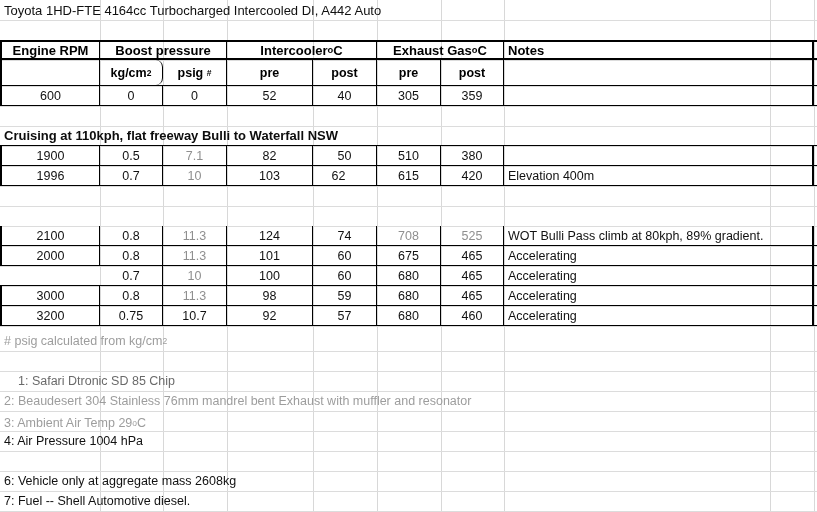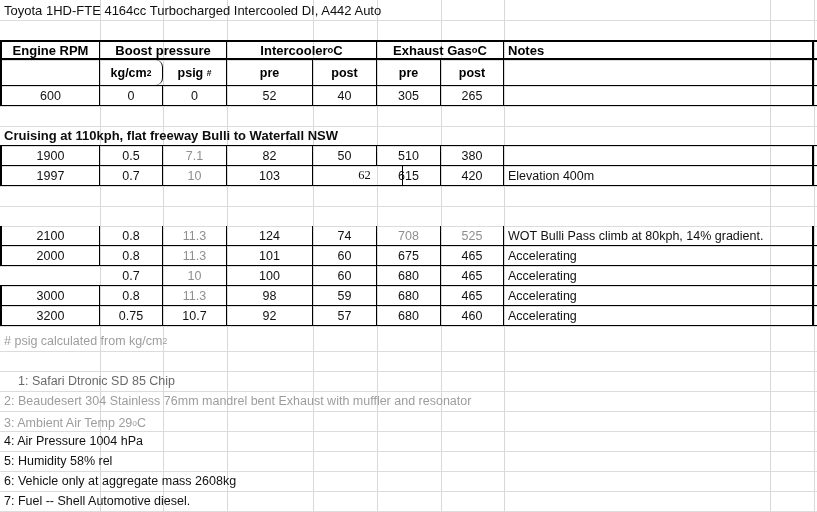--- a/index.html
+++ b/index.html
@@ -197,60 +197,60 @@
     <div class="cell c-left sub b-right2" style="left:504px; width:310px;"></div>
   </div>
 
   <div class="row b-bot1" style="top:86px; height:20px;">
     <div class="cell c-center num b-left2 b-right" style="left:0px; width:100px;">600</div>
     <div class="cell c-center num b-right" style="left:100px; width:63px;">0</div>
     <div class="cell c-center num b-right" style="left:163px; width:64px;">0</div>
     <div class="cell c-center num b-right" style="left:227px; width:86px;">52</div>
     <div class="cell c-center num b-right" style="left:313px; width:64px;">40</div>
     <div class="cell c-center num b-right" style="left:377px; width:64px;">305</div>
-    <div class="cell c-center num b-right" style="left:441px; width:63px;">265</div>
+    <div class="cell c-center num b-right" style="left:441px; width:63px;">359</div>
     <div class="cell c-left note b-right2" style="left:504px; width:310px;"></div>
   </div>
 
   <div class="row b-bot1" style="top:126px; height:20px;">
     <div class="cell c-left section-title" style="left:0px; width:814px;">Cruising at 110kph, flat freeway Bulli to Waterfall NSW</div>
   </div>
 
   <div class="row b-bot1" style="top:146px; height:20px;">
     <div class="cell c-center num b-left2 b-right" style="left:0px; width:100px;">1900</div>
     <div class="cell c-center num b-right" style="left:100px; width:63px;">0.5</div>
     <div class="cell c-center num-gray b-right" style="left:163px; width:64px;">7.1</div>
     <div class="cell c-center num b-right" style="left:227px; width:86px;">82</div>
     <div class="cell c-center num b-right" style="left:313px; width:64px;">50</div>
     <div class="cell c-center num b-right" style="left:377px; width:64px;">510</div>
     <div class="cell c-center num b-right" style="left:441px; width:63px;">380</div>
     <div class="cell c-left note b-right2" style="left:504px; width:310px;"></div>
   </div>
 
   <div class="row b-bot1" style="top:166px; height:20px;">
-    <div class="cell c-center num b-left2 b-right" style="left:0px; width:100px;">1997</div>
+    <div class="cell c-center num b-left2 b-right" style="left:0px; width:100px;">1996</div>
     <div class="cell c-center num b-right" style="left:100px; width:63px;">0.7</div>
     <div class="cell c-center num-gray b-right" style="left:163px; width:64px;">10</div>
     <div class="cell c-center num b-right" style="left:227px; width:86px;">103</div>
-    <div class="cell c-center num b-right" style="left:327px; width:76px;font-family:Liberation Serif, serif;">62</div>
+    <div class="cell c-center num b-right" style="left:301px; width:76px;">62</div>
     <div class="cell c-center num b-right" style="left:377px; width:64px;">615</div>
     <div class="cell c-center num b-right" style="left:441px; width:63px;">420</div>
     <div class="cell c-left note b-right2" style="left:504px; width:310px;">Elevation 400m</div>
   </div>
 
 
   <div class="row b-bot1" style="top:226px; height:20px;">
     <div class="cell c-center num b-left2 b-right" style="left:0px; width:100px;">2100</div>
     <div class="cell c-center num b-right" style="left:100px; width:63px;">0.8</div>
     <div class="cell c-center num-gray b-right" style="left:163px; width:64px;">11.3</div>
     <div class="cell c-center num b-right" style="left:227px; width:86px;">124</div>
     <div class="cell c-center num b-right" style="left:313px; width:64px;">74</div>
     <div class="cell c-center num-gray b-right" style="left:377px; width:64px;">708</div>
     <div class="cell c-center num-gray b-right" style="left:441px; width:63px;">525</div>
-    <div class="cell c-left note b-right2" style="left:504px; width:310px;">WOT Bulli Pass climb at 80kph, 14% gradient.</div>
+    <div class="cell c-left note b-right2" style="left:504px; width:310px;">WOT Bulli Pass climb at 80kph, 89% gradient.</div>
   </div>
 
   <div class="row b-bot1" style="top:246px; height:20px;">
     <div class="cell c-center num b-left2 b-right" style="left:0px; width:100px;">2000</div>
     <div class="cell c-center num b-right" style="left:100px; width:63px;">0.8</div>
     <div class="cell c-center num-gray b-right" style="left:163px; width:64px;">11.3</div>
     <div class="cell c-center num b-right" style="left:227px; width:86px;">101</div>
     <div class="cell c-center num b-right" style="left:313px; width:64px;">60</div>
     <div class="cell c-center num b-right" style="left:377px; width:64px;">675</div>
     <div class="cell c-center num b-right" style="left:441px; width:63px;">465</div>
@@ -299,19 +299,18 @@
   <div class="footnote f-gray" style="top:391px; height:20px;">2: Beaudesert 304 Stainless 76mm mandrel bent Exhaust with muffler and resonator</div>
 
   <div class="footnote f-gray" style="top:413px; height:20px;">
     <span>3: Ambient Air Temp 29</span>
       <sup>o</sup>
       <span>C</span>
   </div>
 
   <div class="footnote f-dark" style="top:431px; height:20px;">4: Air Pressure 1004 hPa</div>
 
-  <div class="footnote f-dark" style="top:451px; height:20px;">5: Humidity  58% rel</div>
 
   <div class="footnote f-dark" style="top:471px; height:20px;">6: Vehicle only at aggregate mass 2608kg</div>
 
   <div class="footnote f-dark" style="top:491px; height:20px;">7: Fuel  --   Shell Automotive diesel.</div>
 
 </div>
 
 </body></html>

